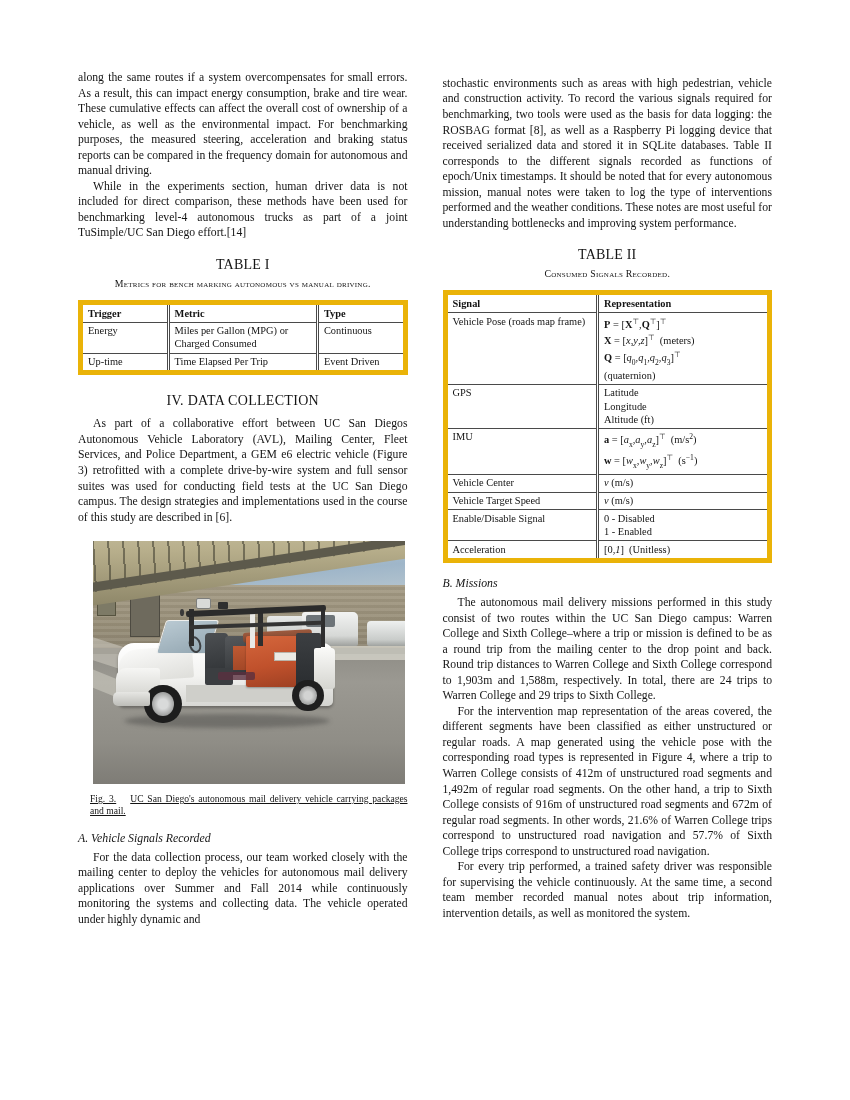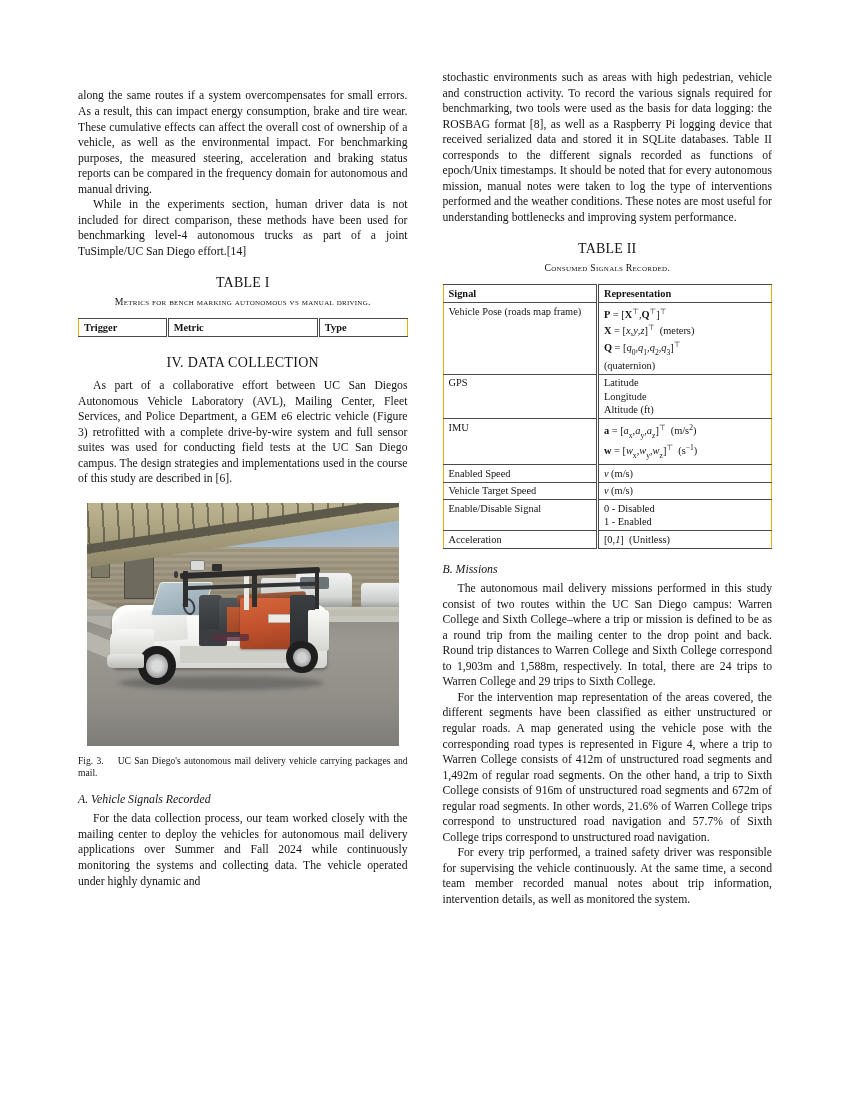--- a/index.html
+++ b/index.html
@@ -66,21 +66,21 @@
     font-variant: small-caps;
     letter-spacing: 0.25px;
     margin-bottom: 11px;
   }
 
   table.paper-tbl {
     border-collapse: collapse;
     width: 100%;
     font-size: 10.4px;
     line-height: 13.2px;
-    border: 1px solid #eab308;
+    border: 5px solid #eab308;
   }
   table.paper-tbl td, table.paper-tbl th {
     border-top: 1px solid #4a4a4a;
     border-bottom: 1px solid #4a4a4a;
     padding: 1.5px 4px 2px 5px;
     vertical-align: top;
     text-align: left;
     font-weight: normal;
   }
   table.paper-tbl th { font-weight: bold; }
@@ -100,21 +100,21 @@
 
   
   .m { font-family: "Liberation Serif", serif; }
   .mi { font-style: italic; }
   .mb { font-weight: bold; }
   sup.t { font-size: 7.6px; vertical-align: super; }
   sub.t { font-size: 7.6px; vertical-align: sub; }
   .mrow { white-space: nowrap; }
 
   
-  .figure { margin: 16px 0 0 0; }
+  .figure { margin: 16px 0 0 12px; text-decoration: underline; }
   .photo {
     position: relative;
     width: 312px;
     height: 243px;
     margin: 0 auto;
     overflow: hidden;
     background: #8d8d87;
   }
   
   .ph-sky {
@@ -388,20 +388,30 @@
           <colgroup>
               <col class="c1">
               <col class="c2">
               <col class="c3">
             </colgroup>
           <tbody>
             <tr>
               <th>Trigger</th>
               <th class="dsep2">Metric</th>
               <th class="dsep2">Type</th>
+            </tr>
+            <tr>
+              <td>Energy</td>
+              <td class="dsep2 just">Miles per Gallon (MPG) or Charged Consumed</td>
+              <td class="dsep2">Continuous</td>
+            </tr>
+            <tr>
+              <td>Up-time</td>
+              <td class="dsep2">Time Elapsed Per Trip</td>
+              <td class="dsep2">Event Driven</td>
             </tr>
           </tbody>
         </table>
       </div>
 
       <div class="sec-head">IV.  DATA COLLECTION</div>
 
       <p class="body indent">As part of a collaborative effort between UC San Diegos Autonomous Vehicle Laboratory (AVL), Mailing Center, Fleet Services, and Police Department, a GEM e6 electric vehicle (Figure 3) retrofitted with a complete drive-by-wire system and full sensor suites was used for conducting field tests at the UC San Diego campus. The design strategies and implementations used in the course of this study are described in [6].</p>
 
       <div class="figure">
@@ -455,21 +465,21 @@
           <div class="ph-wheel-r-hub"></div>
           <div class="ph-bumper"></div>
         </div>
         <div class="fig-cap">
           <span class="lbl">Fig. 3.</span><span class="gap"></span><span>UC San Diego's autonomous mail delivery vehicle carrying packages and mail.</span>
         </div>
       </div>
 
       <div class="subsec-head">A.  Vehicle Signals Recorded</div>
 
-      <p class="body indent">For the data collection process, our team worked closely with the mailing center to deploy the vehicles for autonomous mail delivery applications over Summer and Fall 2024 while continuously monitoring the systems and collecting data. The vehicle operated under highly dynamic and</p>
+      <p class="body indent">For the data collection process, our team worked closely with the mailing center to deploy the vehicles for autonomous mail delivery applications over Summer and Fall 2014 while continuously monitoring the systems and collecting data. The vehicle operated under highly dynamic and</p>
     </div>
 
     <div class="col">
 
       <p class="body">stochastic environments such as areas with high pedestrian, vehicle and construction activity. To record the various signals required for benchmarking, two tools were used as the basis for data logging: the ROSBAG format [8], as well as a Raspberry Pi logging device that received serialized data and stored it in SQLite databases. Table II corresponds to the different signals recorded as functions of epoch/Unix timestamps. It should be noted that for every autonomous mission, manual notes were taken to log the type of interventions performed and the weather conditions. These notes are most useful for understanding bottlenecks and improving system performance.</p>
 
       <div class="table-block">
         <div class="tbl-num">TABLE II</div>
         <div class="tbl-cap">Consumed Signals Recorded.</div>
         <table class="paper-tbl t2">
@@ -504,21 +514,21 @@
 
             <tr>
               <td>IMU</td>
               <td class="dsep2">
                 <div class="m mrow"><span class="mb">a</span> = [<span class="mi">a</span><sub class="t">x</sub>,<span class="mi">a</span><sub class="t">y</sub>,<span class="mi">a</span><sub class="t">z</sub>]<sup class="t">⊤</sup> &nbsp;(m/s<sup class="t">2</sup>)</div>
                 <div class="m mrow"><span class="mb">w</span> = [<span class="mi">w</span><sub class="t">x</sub>,<span class="mi">w</span><sub class="t">y</sub>,<span class="mi">w</span><sub class="t">z</sub>]<sup class="t">⊤</sup> &nbsp;(s<sup class="t">−1</sup>)</div>
               </td>
             </tr>
 
             <tr>
-              <td>Enabled Speed</td>
+              <td>Vehicle Center</td>
               <td class="dsep2 m"><span class="mi">v</span> (m/s)</td>
             </tr>
 
             <tr>
               <td>Vehicle Target Speed</td>
               <td class="dsep2 m"><span class="mi">v</span> (m/s)</td>
             </tr>
 
             <tr>
               <td>Enable/Disable Signal</td>

